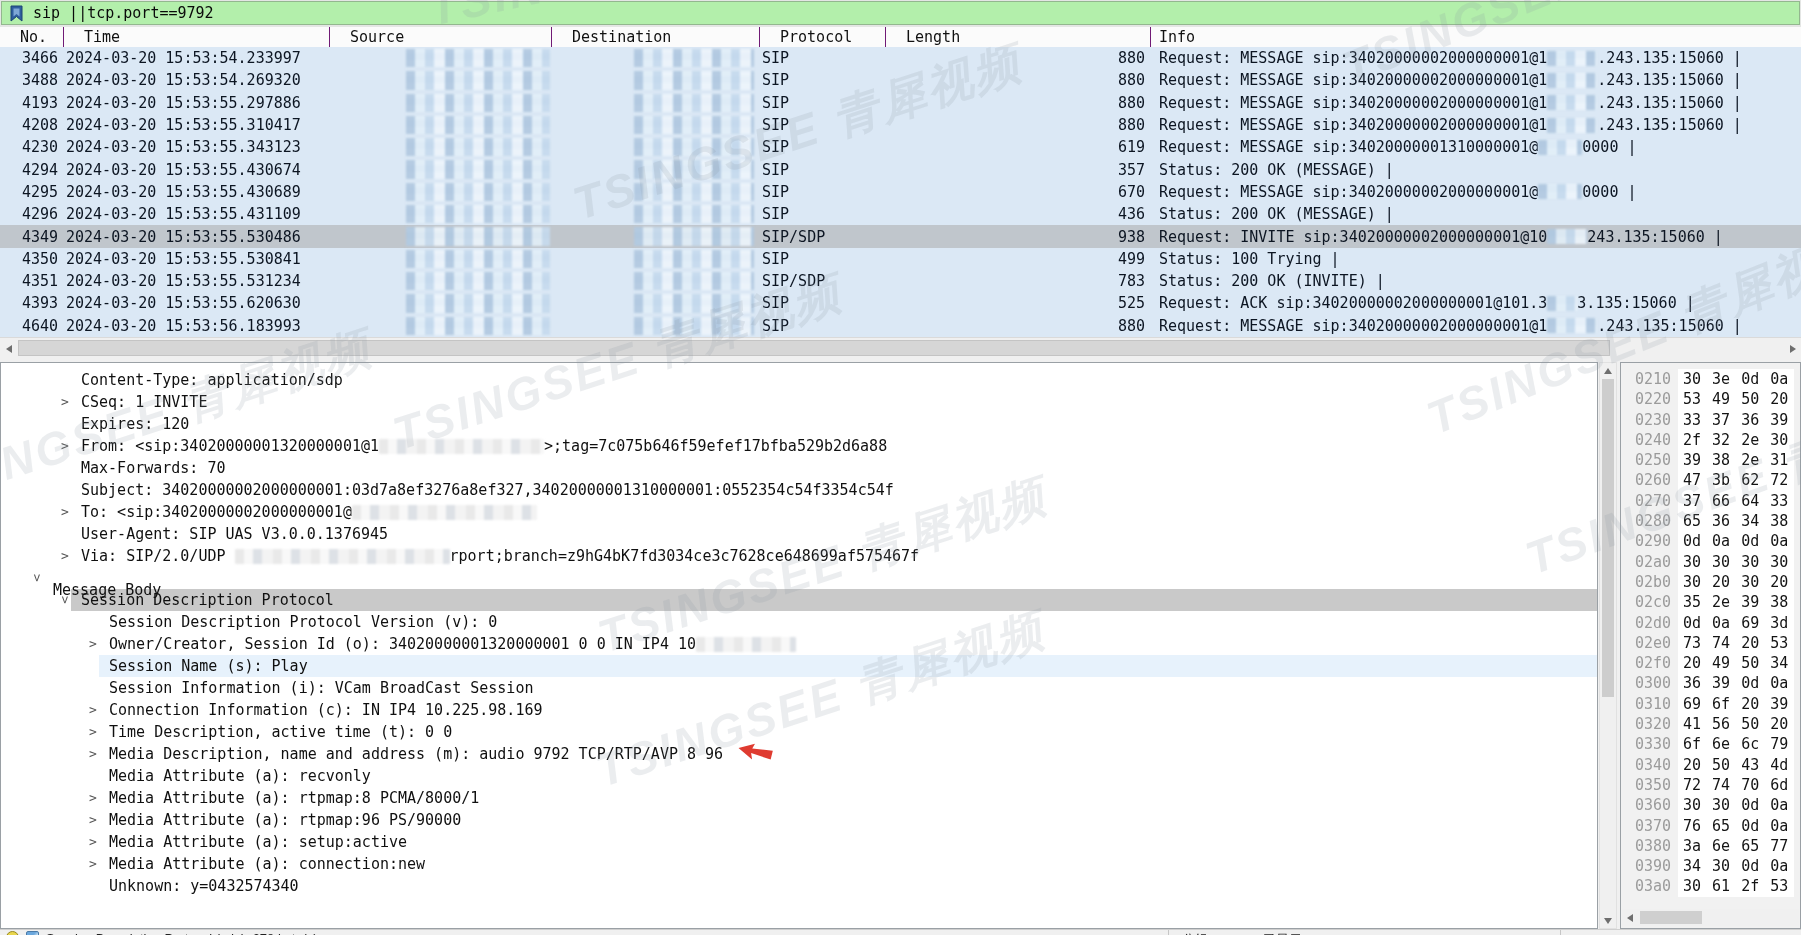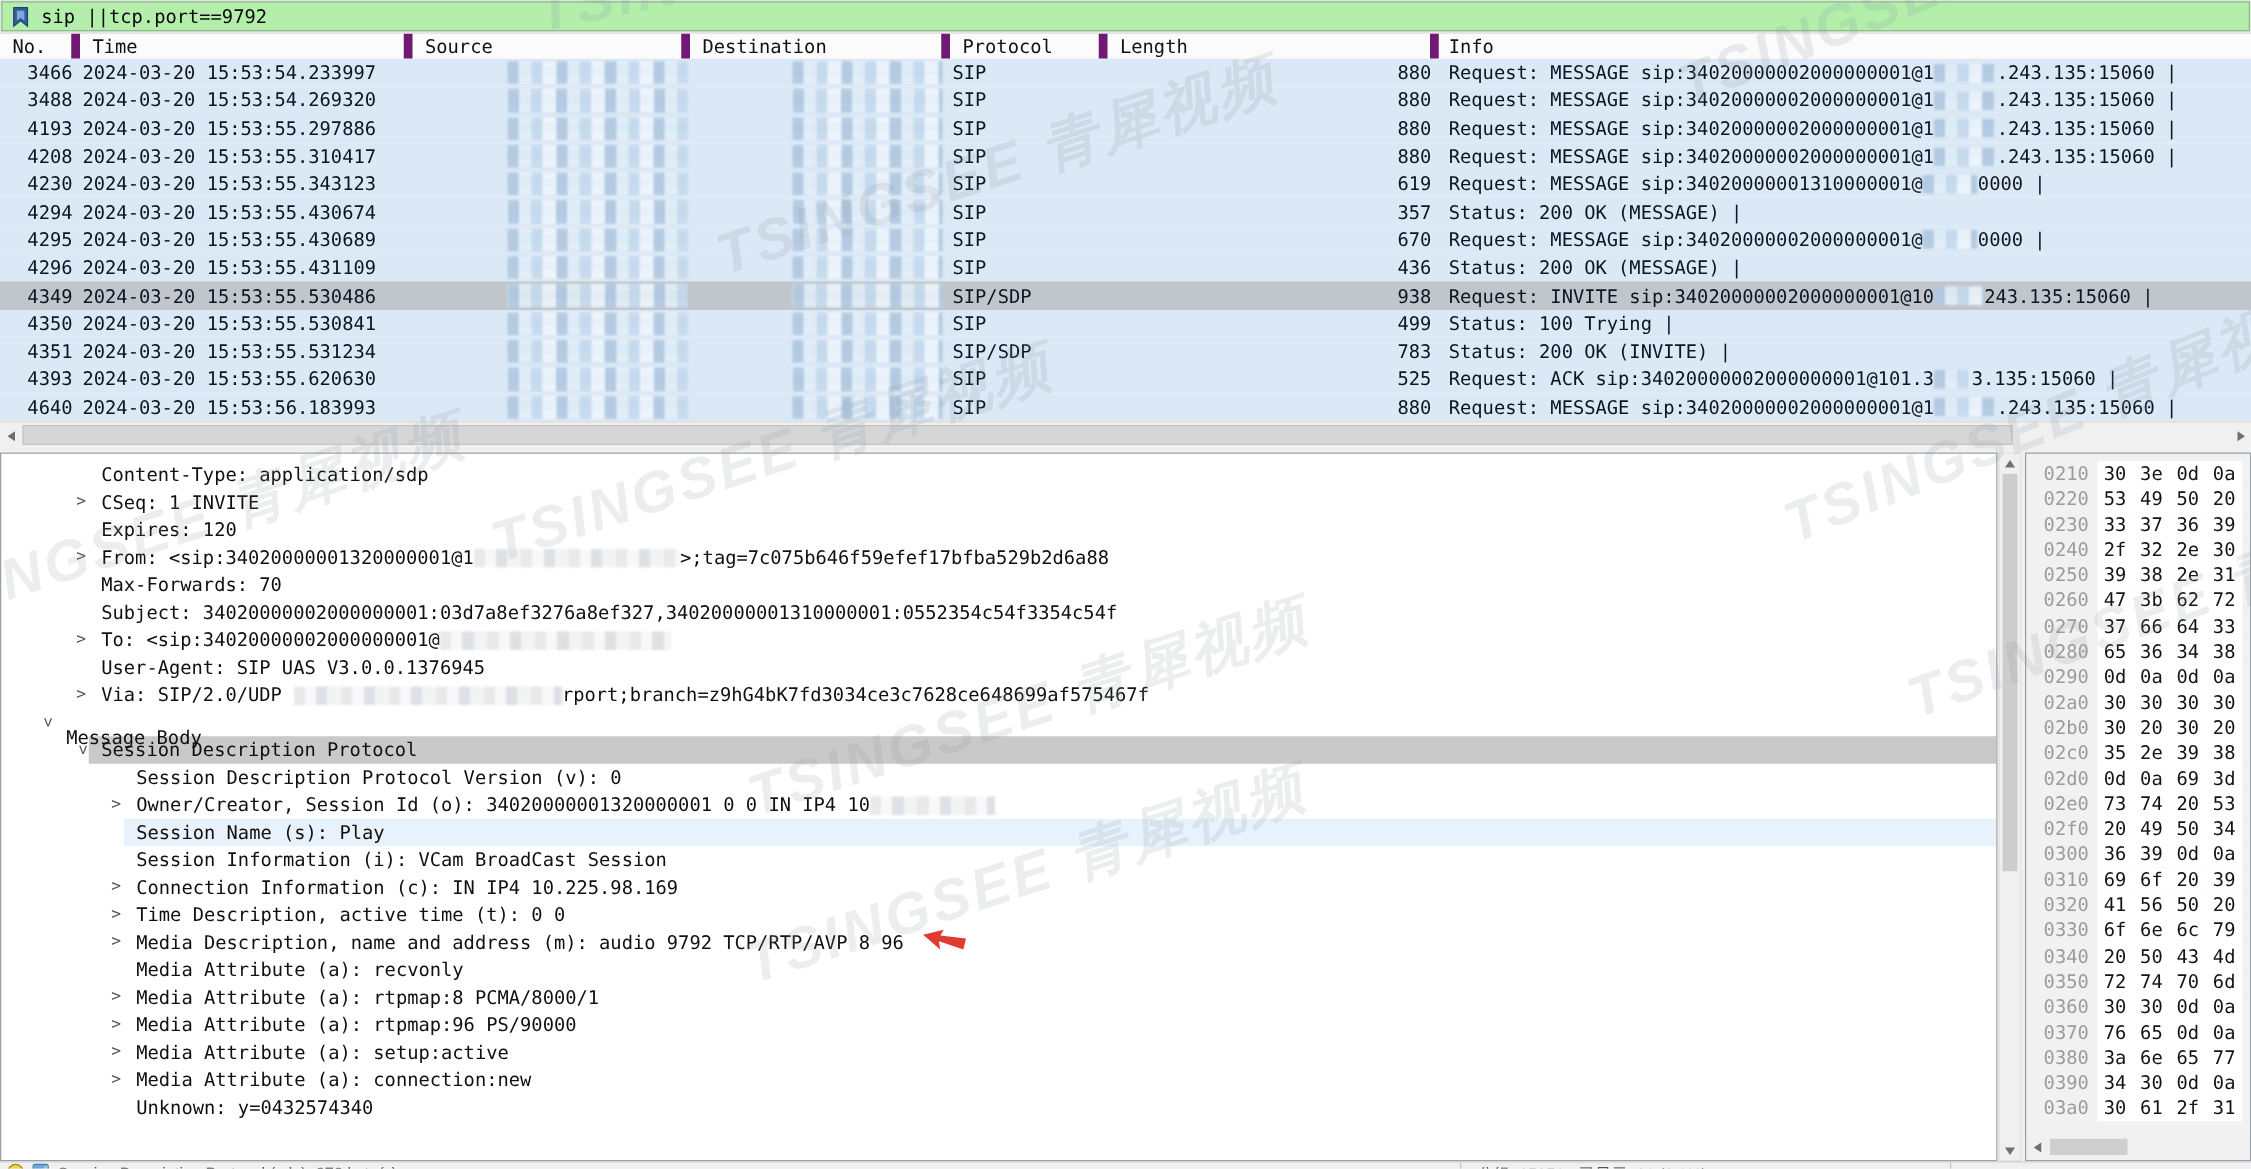--- a/index.html
+++ b/index.html
@@ -7,21 +7,21 @@
        font-family:"DejaVu Sans Mono","Liberation Mono",monospace;}
   
   .filterbar{position:absolute;top:0;left:0;right:0;height:27px;background:#e4e6e4;border-bottom:1px solid #c9c9c9;}
   .ffield{position:absolute;left:1px;right:1px;top:1px;bottom:2px;background:#b3efab;border:1px solid #93b78f;
           display:flex;align-items:center;}
   .bookmark{width:22px;height:20px;margin-left:3px;display:flex;align-items:center;justify-content:center;}
   .ftext{margin-left:6px;font-size:15px;color:#0a0a0a;white-space:pre;text-align:center;}
   
   .pkt-header{position:absolute;top:27px;left:0;right:0;height:20px;display:flex;background:#fbfbfb;
               border-bottom:1px solid #e0e0e0;font-size:15px;color:#111;}
-  .hcell{display:flex;align-items:center;box-sizing:border-box;padding-left:10px;border-right:7px solid #701a75;flex:none;}
+  .hcell{display:flex;align-items:center;box-sizing:border-box;padding-left:20px;border-right:1px solid #701a75;flex:none;}
   .col-no{width:64px}.col-time{width:266px}.col-source{width:222px}.col-destination{width:208px}
   .col-protocol{width:126px}.col-length{width:265px}.col-info{flex:1;border-right:none;padding-left:8px}
   .pkt-rows{position:absolute;top:47px;left:0;right:0;height:290px;background:#fff;overflow:hidden;}
   .prow{display:flex;height:22.31px;background:#dbe8f5;color:#0c1522;font-size:15px;white-space:pre;justify-content:center;}
   .prow.sel{background:#c0c6cc;}
   .c{display:flex;align-items:center;flex:none;height:100%;box-sizing:border-box;}
   .no{width:64px;justify-content:flex-end;padding-right:6px}
   .time{width:266px;padding-left:2px}
   .src{width:222px;position:relative}
   .dst{width:208px;position:relative}
@@ -342,21 +342,21 @@
         <div class="hxrow">
           <span class="hxoff">0380</span>
           <span class="hxb">3a 6e 65 77</span>
         </div>
         <div class="hxrow">
           <span class="hxoff">0390</span>
           <span class="hxb">34 30 0d 0a</span>
         </div>
         <div class="hxrow">
           <span class="hxoff">03a0</span>
-          <span class="hxb">30 61 2f 31</span>
+          <span class="hxb">30 61 2f 53</span>
         </div>
       </div>
     <div class="hxscroll">
       <div class="sbtn" style="left:0;width:16px">
           <span class="tri-left"></span>
         </div>
       <div class="hxthumb"></div>
     </div>
   </div>
 

